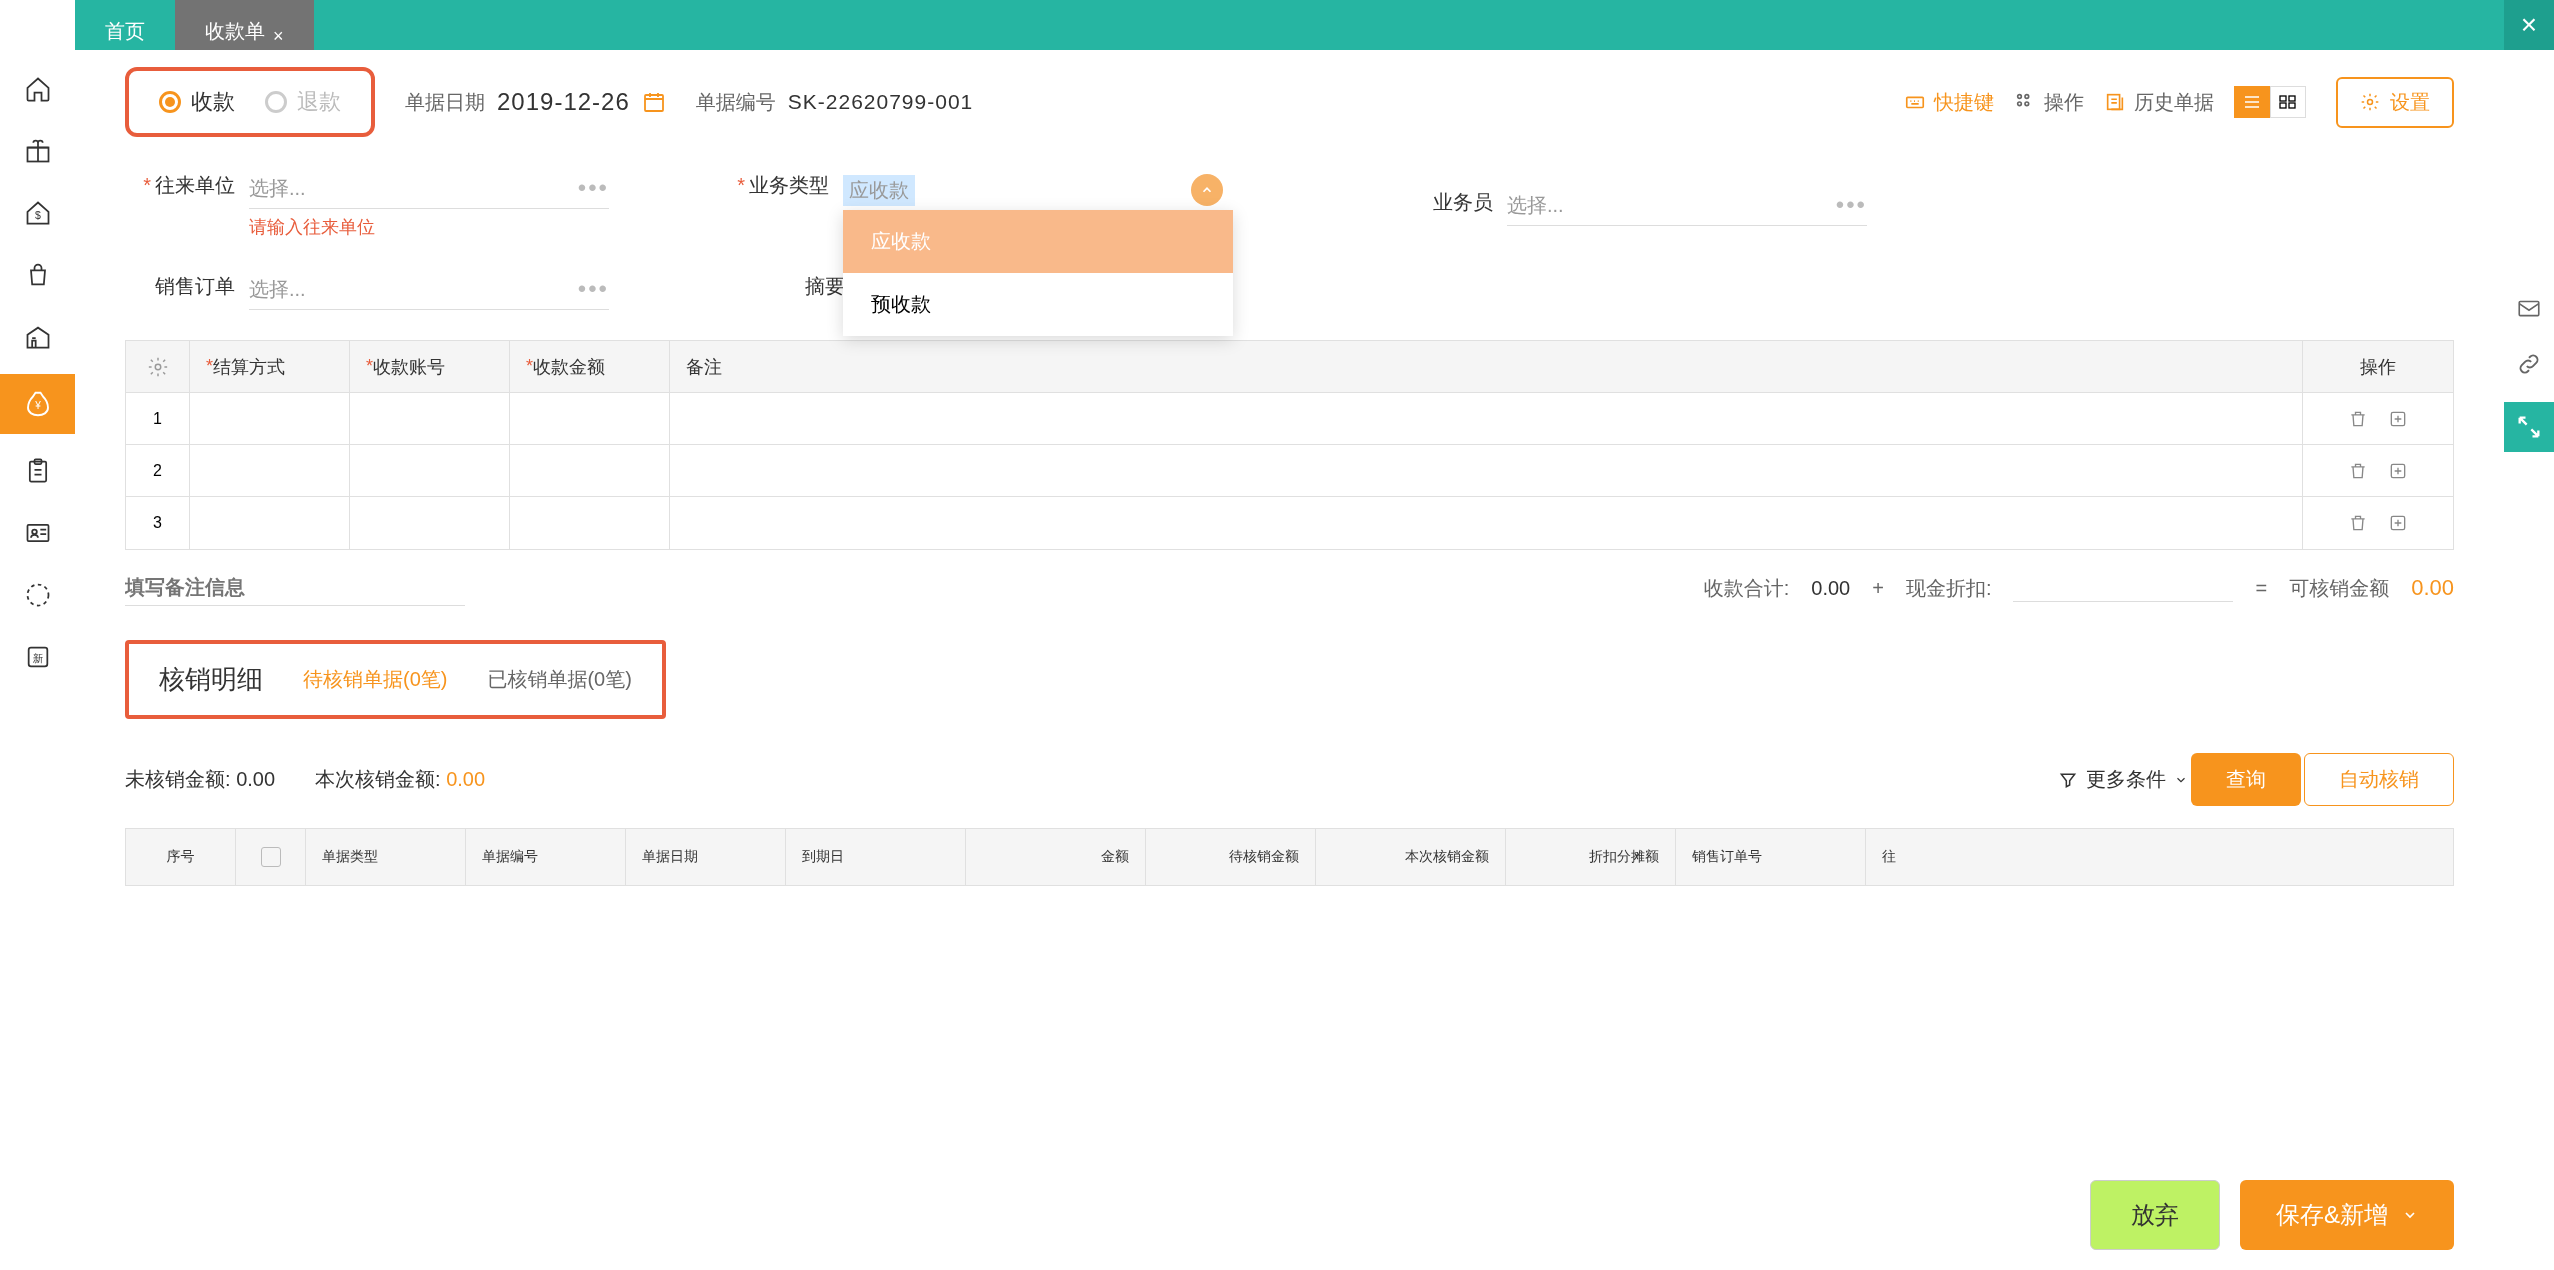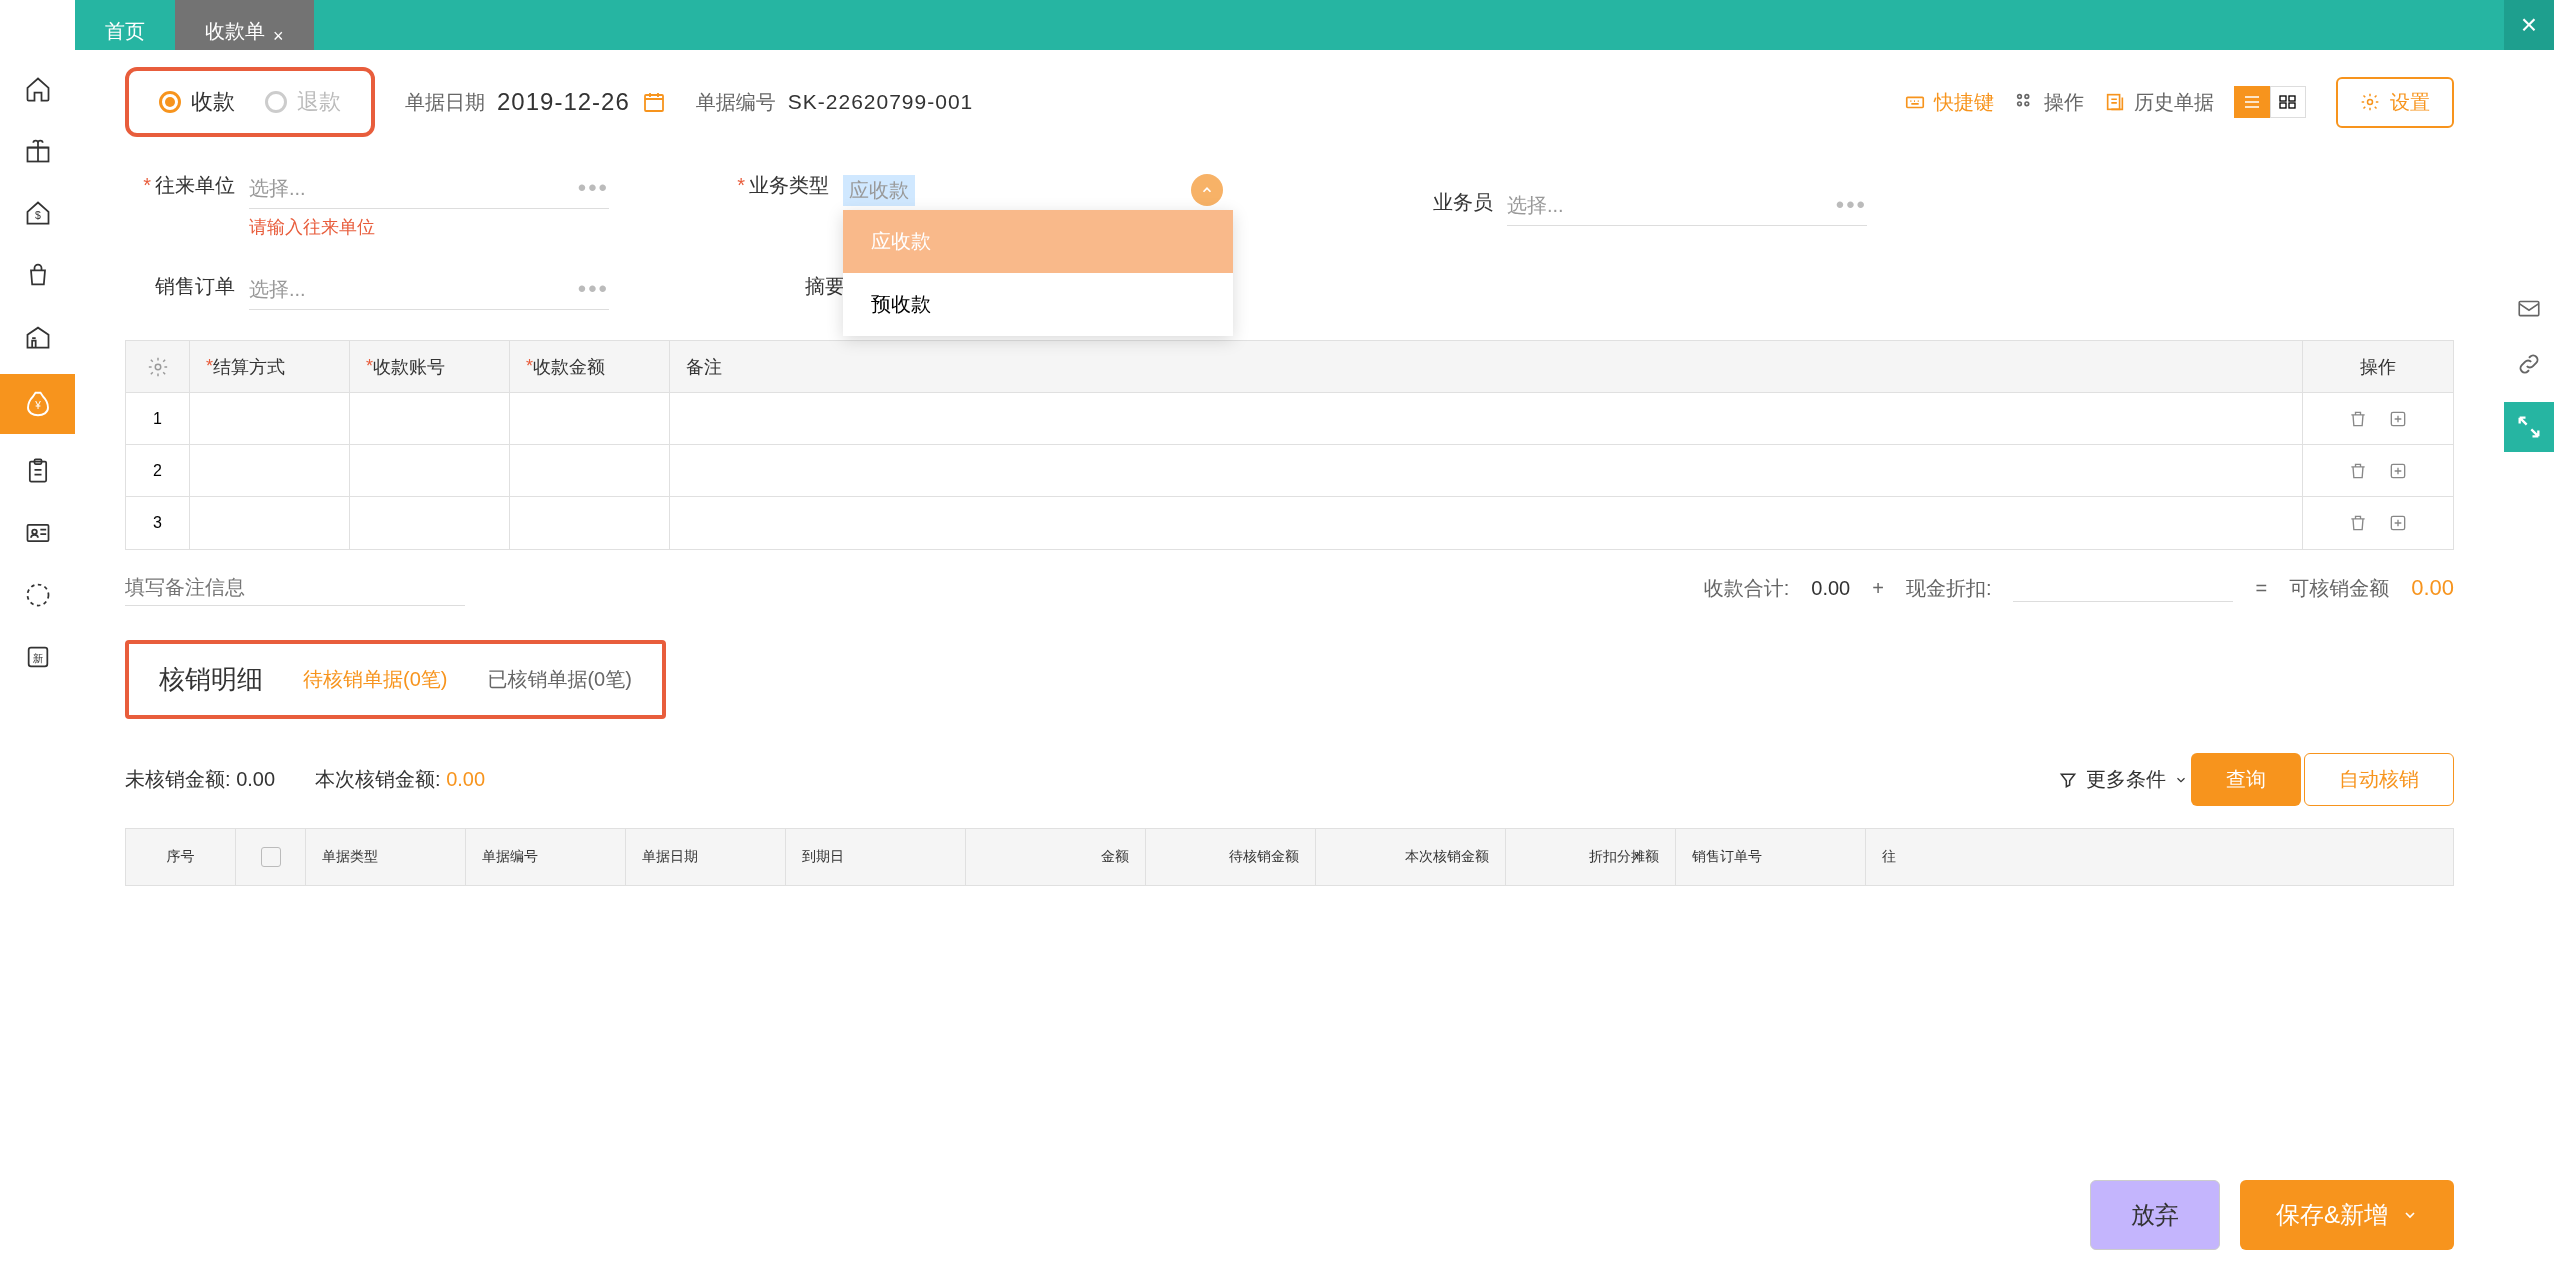--- a/index.html
+++ b/index.html
@@ -78,21 +78,21 @@
 .gc-2 { width: 160px; }
 .gc-3 { width: 160px; }
 .gc-4 { flex: 1; }
 .gc-ops { width: 150px; justify-content: center; gap: 20px; }
 .grid .req2 { color: #e85d3c; }
 .gear-icon { color: #999; }
 .mini-icon { color: #888; cursor: pointer; }
 
 
 .summary-row { display: flex; align-items: center; margin-top: 20px; font-size: 20px; color: #666; gap: 28px; }
-.remark-input { border: none; border-bottom: 1px solid #ddd; width: 340px; font-size: 20px; padding: 6px 0; color: #999; }
+.remark-input { border: none; border-bottom: 1px solid #ddd; width: 340px; font-size: 20px; padding: 6px 0; color: #999; font-weight: bold; }
 .summary-right { margin-left: auto; display: flex; align-items: center; gap: 22px; }
 .sum-val { color: #333; font-size: 20px; }
 .sum-orange { color: #f7941d; font-size: 22px; }
 
 
 .verify-section { margin-top: 34px; }
 .verify-header { display: flex; align-items: center; gap: 40px; border: 4px solid #e85d3c; border-radius: 4px; padding: 18px 30px; width: fit-content; }
 .verify-title { font-size: 26px; color: #333; }
 .verify-tab { font-size: 20px; cursor: pointer; }
 .verify-tab.active { color: #f7941d; }
@@ -122,21 +122,21 @@
 .vc-8 { width: 170px; text-align: right; justify-content: flex-end; }
 .vc-9 { width: 190px; text-align: right; justify-content: flex-end; }
 .vc-10 { width: 170px; text-align: right; justify-content: flex-end; }
 .vc-11 { width: 190px; }
 .vc-12 { flex: 1; }
 .checkbox { width: 20px; height: 20px; border: 1px solid #bbb; border-radius: 3px; }
 
 
 .footer { position: absolute; right: 50px; bottom: 20px; display: flex; gap: 20px; }
 .save-btn { background: #f7941d; color: #fff; padding: 18px 36px; border-radius: 6px; font-size: 24px; display: flex; align-items: center; gap: 14px; cursor: pointer; }
-.discard-btn { background: #c4b5fd; border: 1px solid #ccc; color: #333; padding: 18px 40px; border-radius: 6px; font-size: 24px; cursor: pointer; }
+.discard-btn { background: #bef264; border: 1px solid #ccc; color: #333; padding: 18px 40px; border-radius: 6px; font-size: 24px; cursor: pointer; }
 
 svg { display: block; }
 </style>
 </head>
 <body>
 
 <div class="header-bar">
   <div class="side-icons"></div>
   <div class="tabs">
     <div class="tab">

